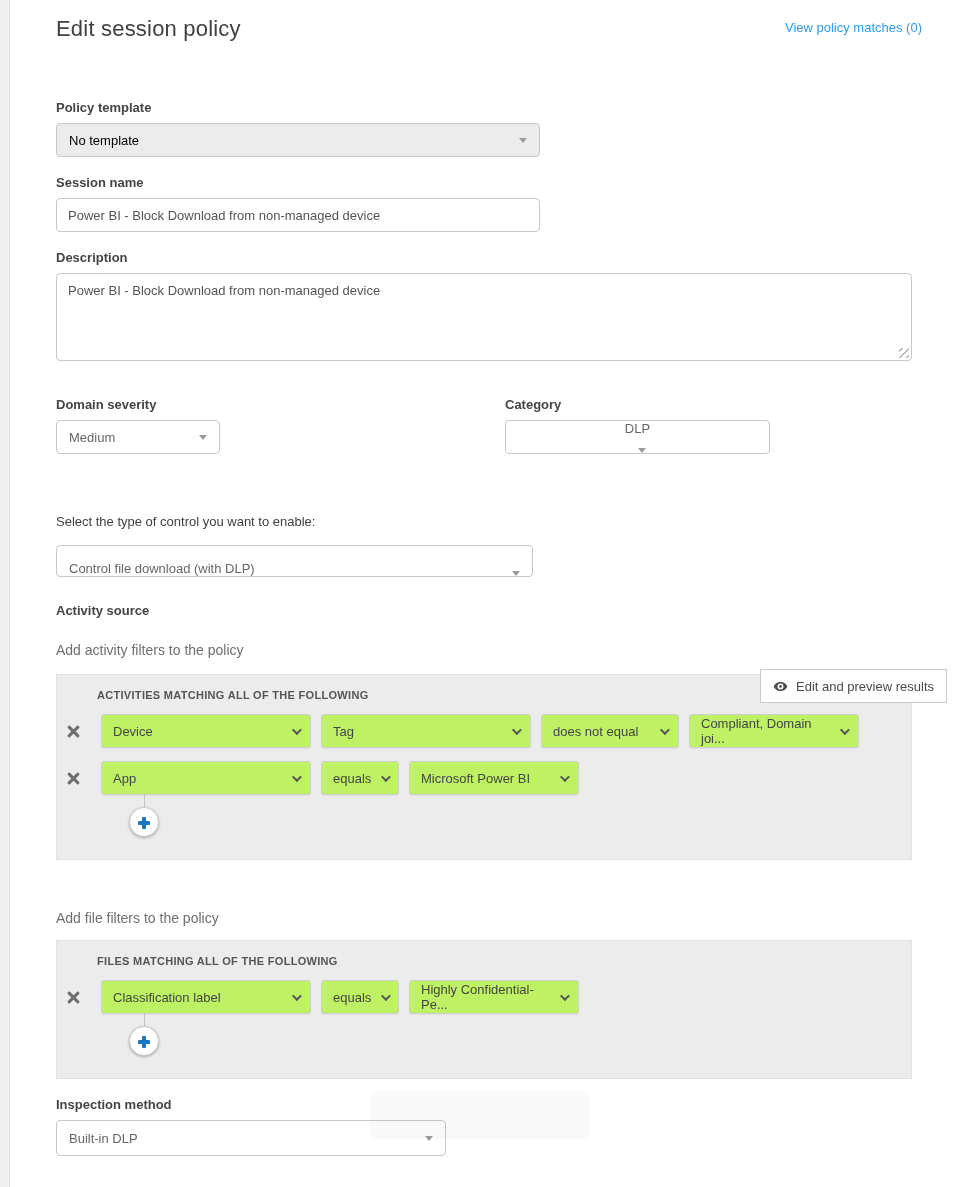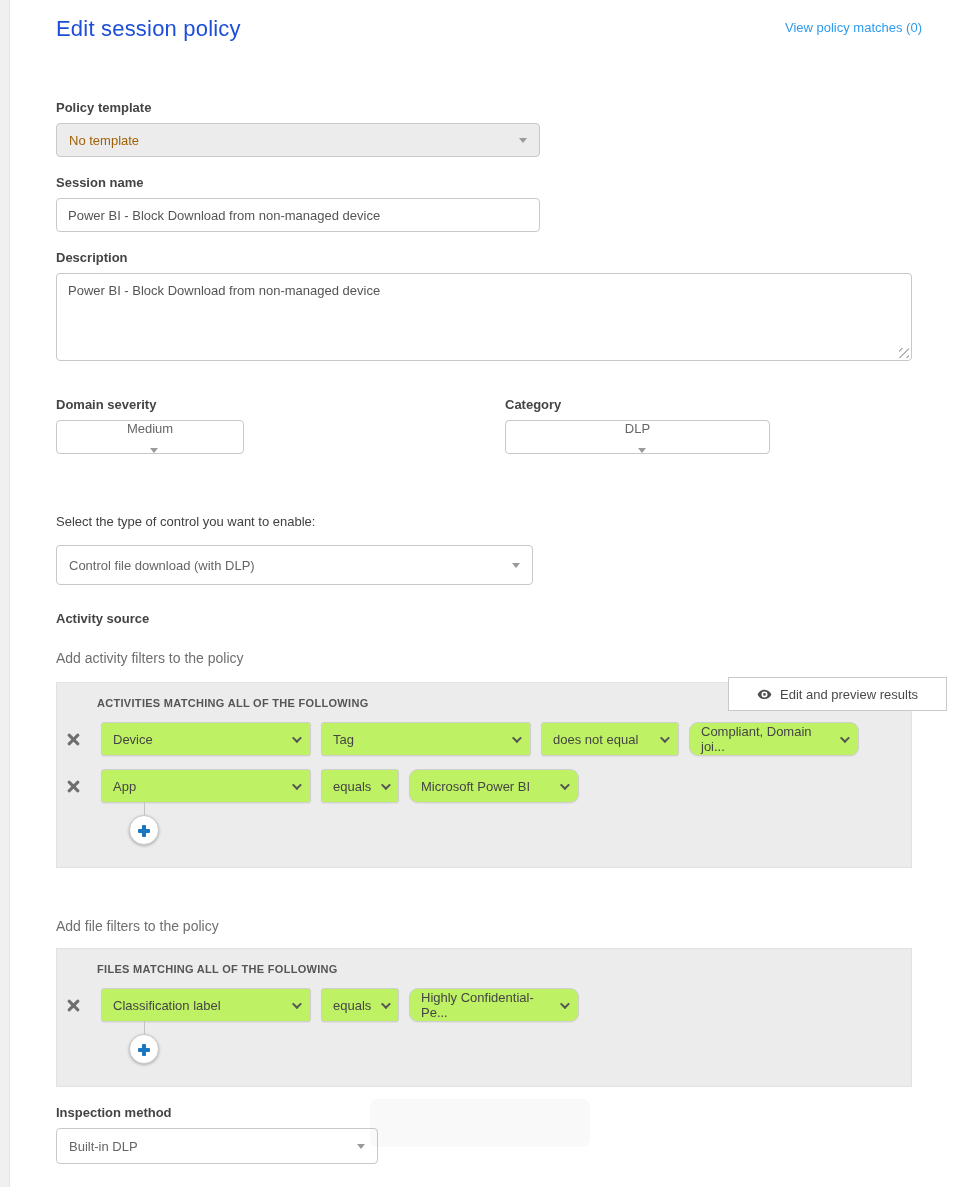--- a/index.html
+++ b/index.html
@@ -5,62 +5,62 @@
   * { margin:0; padding:0; box-sizing:border-box; }
   html,body { width:956px; height:1187px; background:#fff; overflow:hidden;
     font-family:"Liberation Sans","DejaVu Sans",sans-serif; }
   .page { position:relative; width:956px; height:1187px; background:#fff; }
   .left-gutter { position:absolute; left:0; top:0; width:10px; height:1187px;
     background:#f0f0f0; border-right:1px solid #e4e4e4; }
   .content { position:absolute; left:10px; top:0; width:946px; height:1187px;
     padding:16px 34px 0 46px; }
 
   .header-row { display:flex; justify-content:space-between; align-items:flex-start; }
-  .page-title { font-size:22px; font-weight:300; color:#1d4ed8; letter-spacing:.2px; }
+  .page-title { font-size:22px; font-weight:300; color:#404040; letter-spacing:.2px; }
   .link { font-size:13px; color:#2e9bef; cursor:pointer; text-decoration:none; margin-top:4px; }
 
   .field-label { font-size:13px; font-weight:700; color:#444; margin-bottom:8px; }
   .hint-text { font-size:13px; color:#404040; }
   .section-intro { font-size:14px; color:#6f6f6f; }
 
   .nsel { height:34px; background:#fff; border:1px solid #c8c8c8; border-radius:4px;
     display:flex; align-items:center; justify-content:space-between; padding:0 12px;
     font-size:13px; color:#666; cursor:pointer; }
-  .nsel.disabled { background:#ececec; color:#a16207; }
+  .nsel.disabled { background:#ececec; color:#000000; }
   .tri { width:0; height:0; border-left:4px solid transparent; border-right:4px solid transparent;
     border-top:5px solid #9a9a9a; margin-left:8px; flex:none; }
 
   .text-input { width:484px; height:34px; border:1px solid #c8c8c8; border-radius:4px;
     padding:0 11px; font-size:13px; color:#555; font-family:inherit; outline:none; background:#fff; }
   .desc-wrap { position:relative; width:856px; }
   .textarea { width:856px; height:88px; border:1px solid #c8c8c8; border-radius:4px;
     padding:9px 11px; font-size:13px; color:#555; font-family:inherit; resize:none; outline:none; display:block; }
   .grip { position:absolute; right:3px; bottom:3px; width:10px; height:10px;
     background:repeating-linear-gradient(135deg, transparent 0 2px, #b5b5b5 2px 3px, transparent 3px 5px); }
 
   .two-col { display:flex; }
   .col-a { width:449px; }
 
   .filter-box { position:relative; width:856px; background:#ececec; border:1px solid #e2e2e2;
     padding:14px 0 16px 0; }
   .match-header { font-size:11px; font-weight:700; color:#555; letter-spacing:.3px; margin-left:40px; }
   .preview-btn { position:absolute; top:-6px; right:-36px; height:34px; background:#fff;
-    border:1px solid #c9c9c9; display:flex; align-items:center; gap:8px; padding:0 28px;
+    border:1px solid #c9c9c9; display:flex; align-items:center; gap:8px; padding:0 12px;
     font-size:13px; color:#4a4a4a; cursor:pointer; }
   .frow { display:flex; align-items:center; gap:10px; padding-left:10px; margin-top:13px; }
   .x-icon { position:relative; width:13px; height:13px; margin-right:11px; cursor:pointer; flex:none; }
   .x-icon i { position:absolute; left:-1px; top:5px; width:15px; height:3px; background:#6e6e6e; border-radius:1px; }
   .x-icon i:first-child { transform:rotate(45deg); }
   .x-icon i:last-child { transform:rotate(-45deg); }
   .fsel { height:34px; background:#bef264; border:1px solid #cfcfcf; border-radius:3px;
     display:flex; align-items:center; justify-content:space-between; padding:0 11px;
     font-size:13px; color:#454545; cursor:pointer; box-shadow:0 1px 1px rgba(0,0,0,.05); }
   .chev { width:7px; height:7px; border-right:2px solid #555; border-bottom:2px solid #555;
     transform:rotate(45deg) translateY(-2px); margin-left:10px; flex:none; }
-  .w-lg { width:210px; } .w-md { width:170px;border-radius:9px; } .w-sm { width:138px; } .w-xs { width:78px; }
+  .w-lg { width:210px; } .w-md { width:170px; } .w-sm { width:138px; } .w-xs { width:78px; }
   .plusrow { position:relative; margin-top:0; padding:12px 0 2px 72px; height:48px; }
   .connector { position:absolute; left:87px; top:-1px; width:1px; height:13px; background:#c2c2c2; }
   .plus-btn { position:relative; width:30px; height:30px; background:#fff; border:1px solid #c9c9c9;
     border-radius:50%; box-shadow:0 1px 3px rgba(0,0,0,.28); cursor:pointer; }
   .plus-btn i { position:absolute; background:#1b76c2; border-radius:1px; }
   .plus-btn i:first-child { left:8px; top:13px; width:12px; height:4px; }
   .plus-btn i:last-child { left:12px; top:9px; width:4px; height:12px; }
 
   .eye-svg { display:block; flex:none; }
 
@@ -99,37 +99,37 @@
       <div class="field-label">Description</div>
       <div class="desc-wrap">
         <textarea class="textarea" style="">Power BI - Block Download from non-managed device</textarea>
         <span class="grip"></span>
       </div>
     </div>
 
     <div class="two-col mt36">
       <div class="col-a">
         <div class="field-label">Domain severity</div>
-        <div class="nsel" style="width:188px;flex-direction:column;">
+        <div class="nsel" style="width:164px;">
           <span>Medium</span>
           <span class="tri"></span>
         </div>
       </div>
       <div>
         <div class="field-label">Category</div>
         <div class="nsel" style="width:265px;flex-direction:column;">
           <span>DLP</span>
           <span class="tri"></span>
         </div>
       </div>
     </div>
 
     <div class="mt60">
       <div class="hint-text">Select the type of control you want to enable:</div>
-      <div class="nsel mt16" style="width:477px; height:40px;">
+      <div class="nsel mt16" style="width:477px; height:32px;align-items:flex-end;">
         <span>Control file download (with DLP)</span>
         <span class="tri"></span>
       </div>
     </div>
 
     <div class="field-label mt26">Activity source</div>
     <div class="section-intro mt24">Add activity filters to the policy</div>
 
     <div class="filter-box mt16">
       <button class="preview-btn">
@@ -214,20 +214,20 @@
 
       <div class="plusrow">
         <span class="connector"></span>
         <button class="plus-btn"><i></i><i></i></button>
       </div>
     </div>
 
     <div class="mt18 inspection-wrap">
       <div class="field-label">Inspection method</div>
       <div class="artifact"></div>
-      <div class="nsel" style="width:322px; height:36px;">
+      <div class="nsel" style="width:390px; height:36px;">
         <span>Built-in DLP</span>
         <span class="tri"></span>
       </div>
     </div>
 
   </div>
 </div>
 
 </body></html>

